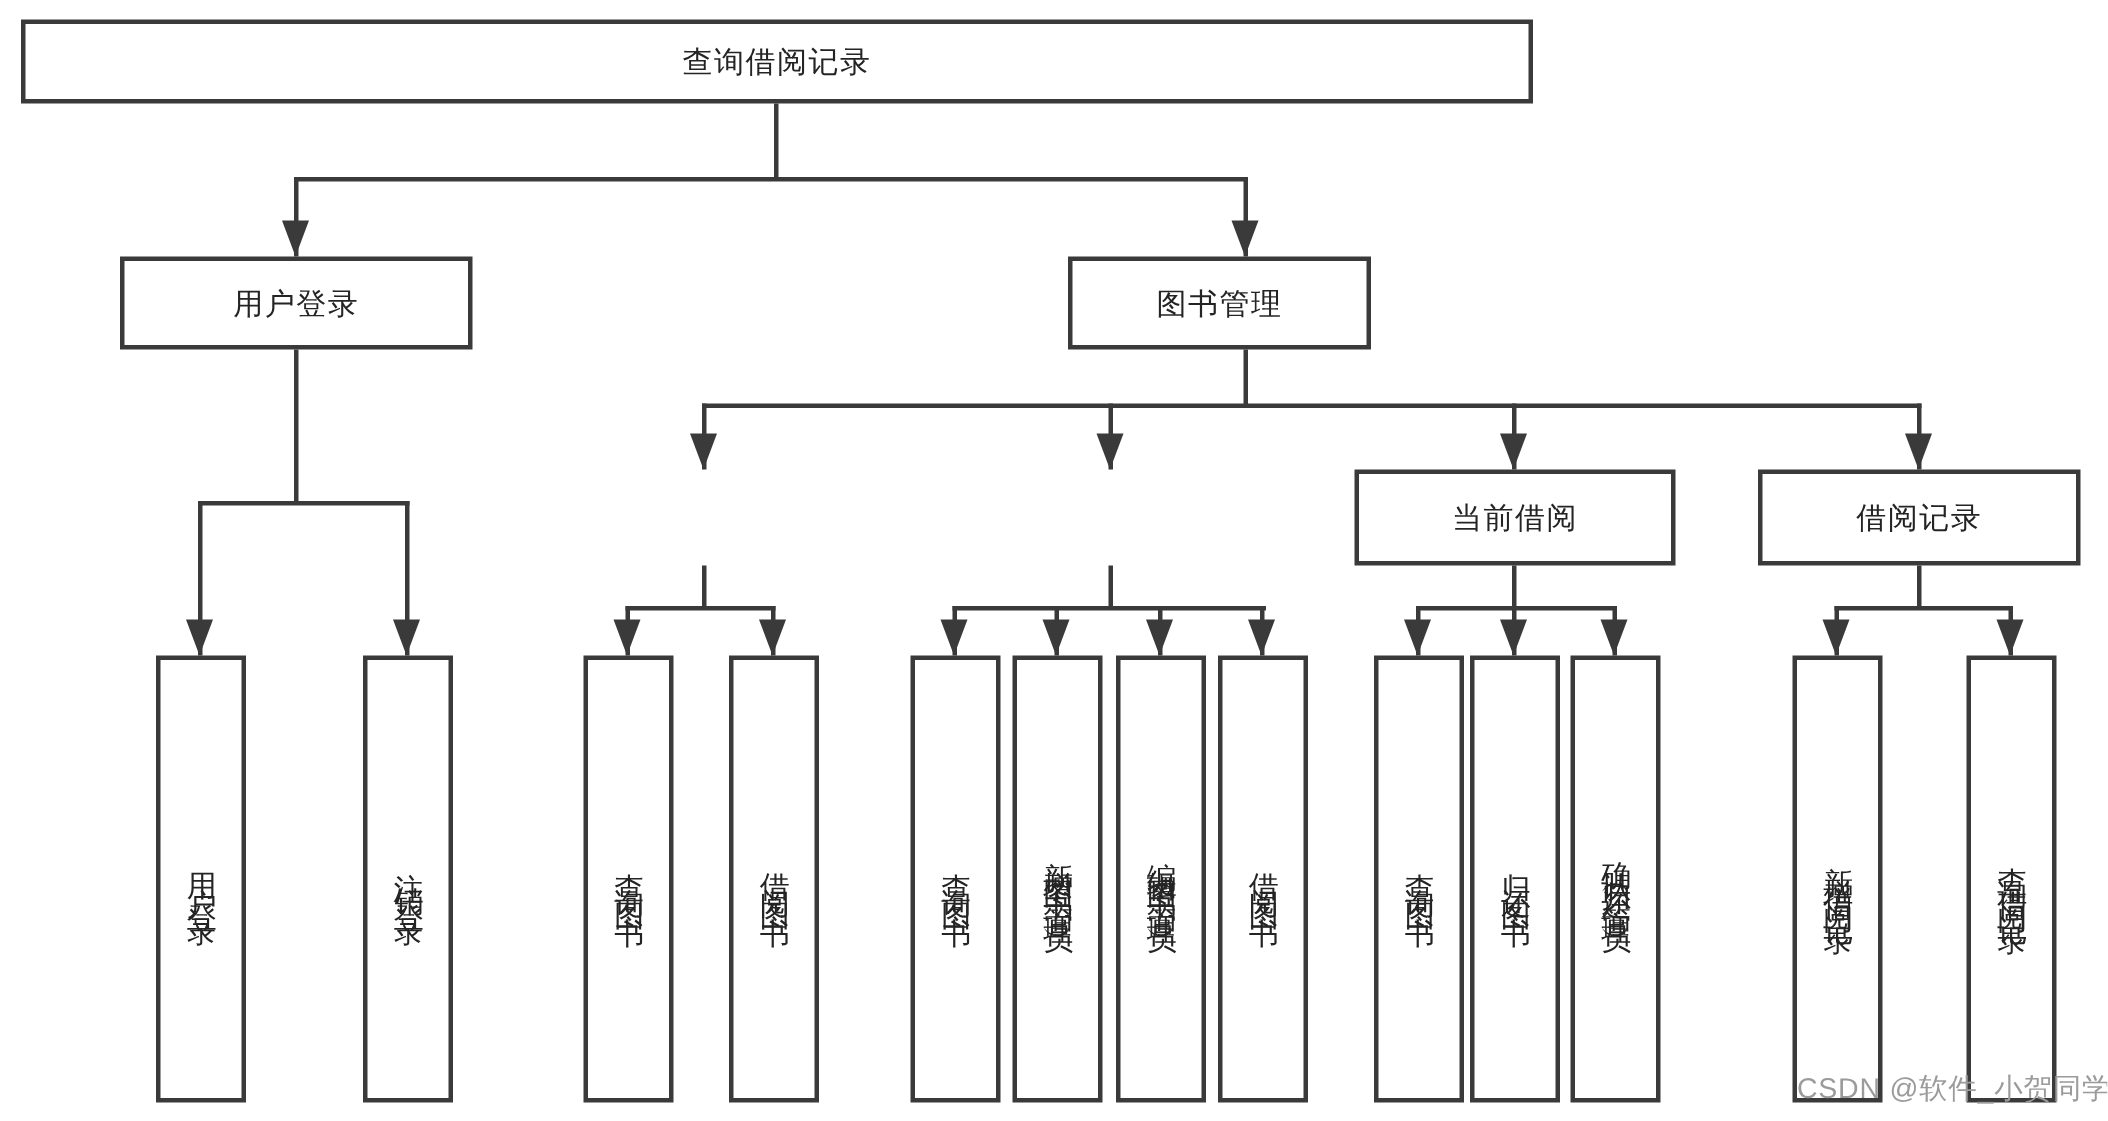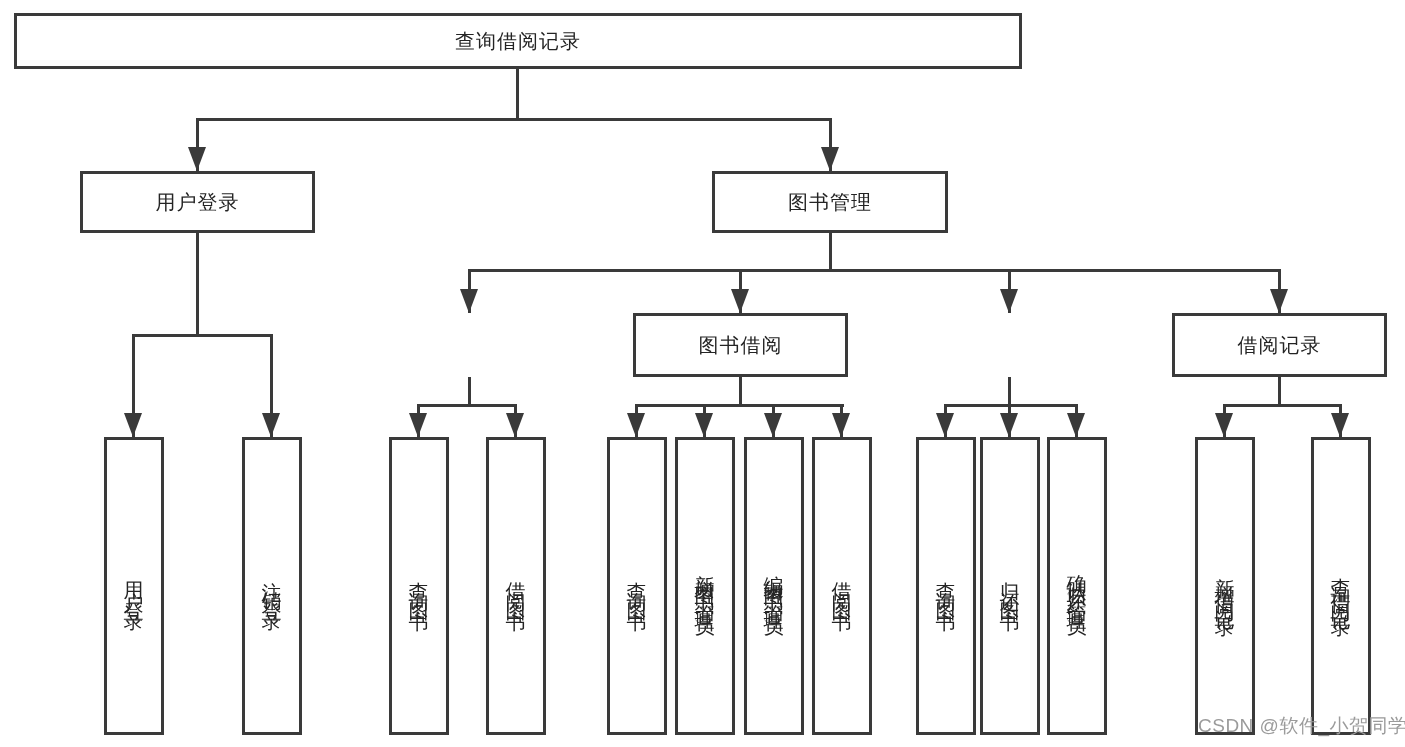--- a/index.html
+++ b/index.html
@@ -45,29 +45,29 @@
 <div id="canvas">
 
   <div class="node" style="left:14px;top:13px;width:1008px;height:56px;">
     <span>查询借阅记录</span>
   </div>
 
   <div class="node" style="left:80px;top:171px;width:235px;height:62px;">
     <span>用户登录</span>
   </div>
 
-  <div class="node" style="left:712px;top:171px;width:236px;height:62px;">
+  <div class="node" style="left:712px;top:171px;width:202px;height:62px;">
     <span>图书管理</span>
   </div>
 
 
-  <div class="node" style="left:633px;top:313px;width:215px;height:64px;">
-    <span>图书借阅</span>
+
+  <div class="node" style="left:903px;top:313px;width:214px;height:64px;">
+    <span>当前借阅</span>
   </div>
-
 
   <div class="node" style="left:1172px;top:313px;width:215px;height:64px;">
     <span>借阅记录</span>
   </div>
 
   <div class="node leaf" style="left:104px;top:437px;width:60px;height:298px;">
     <span class="vtext">用户登录</span>
   </div>
 
   <div class="node leaf" style="left:242px;top:437px;width:60px;height:298px;">

